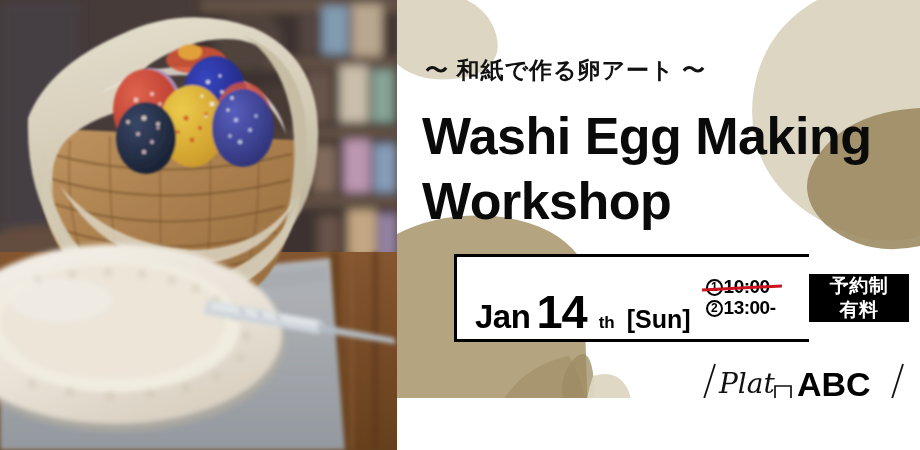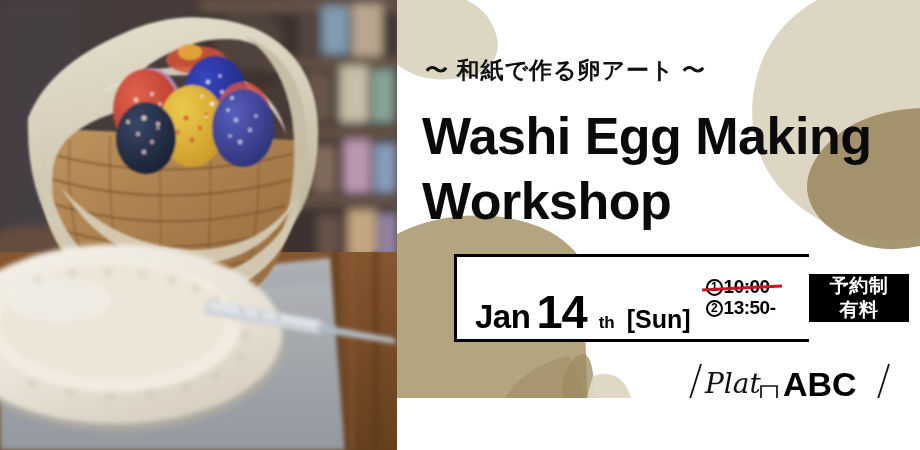--- a/index.html
+++ b/index.html
@@ -150,21 +150,21 @@
     justify-content: center;
     font-size: 19px;
     font-weight: bold;
     line-height: 1.28;
     letter-spacing: 0.5px;
   }
 
   
   .logo {
     position: absolute;
-    left: 280px;
+    left: 294px;
     top: 358px;
     width: 218px;
     height: 62px;
   }
   .logo-svg { display: block; }
   .logo-tagline {
     position: absolute;
     left: 0;
     top: 48px;
     width: 218px;
@@ -450,21 +450,21 @@
           </div>
 
           <div class="times">
             <div class="time-row">
               <span class="circ">1</span>
               <span>10:00</span>
               <span class="strike-line"></span>
             </div>
             <div class="time-row">
               <span class="circ">2</span>
-              <span>13:50-</span>
+              <span>13:00-</span>
             </div>
           </div>
         </div>
 
         <div class="badge">
           <span>予約制</span>
           <span>有料</span>
         </div>
       </div>
 

